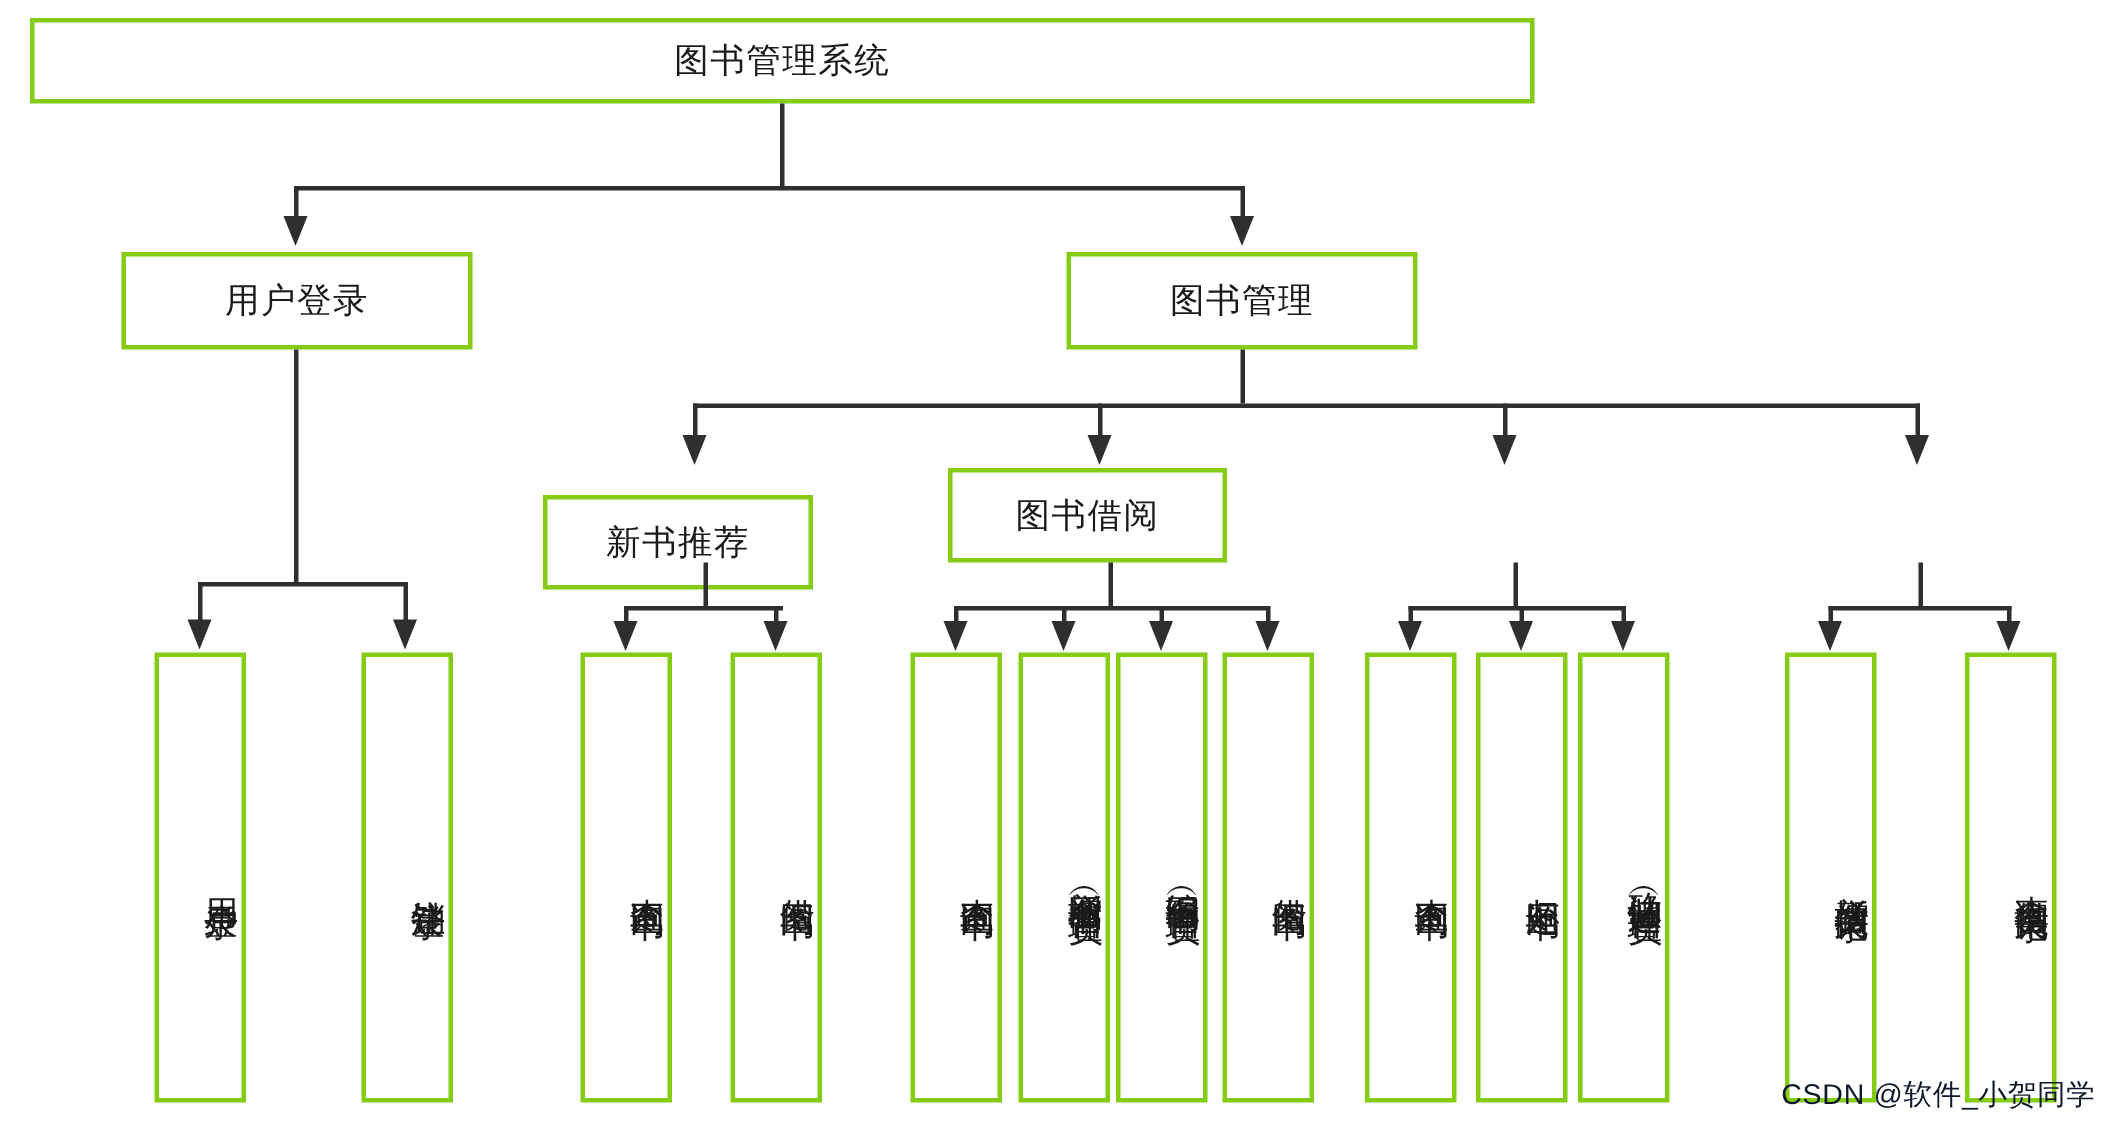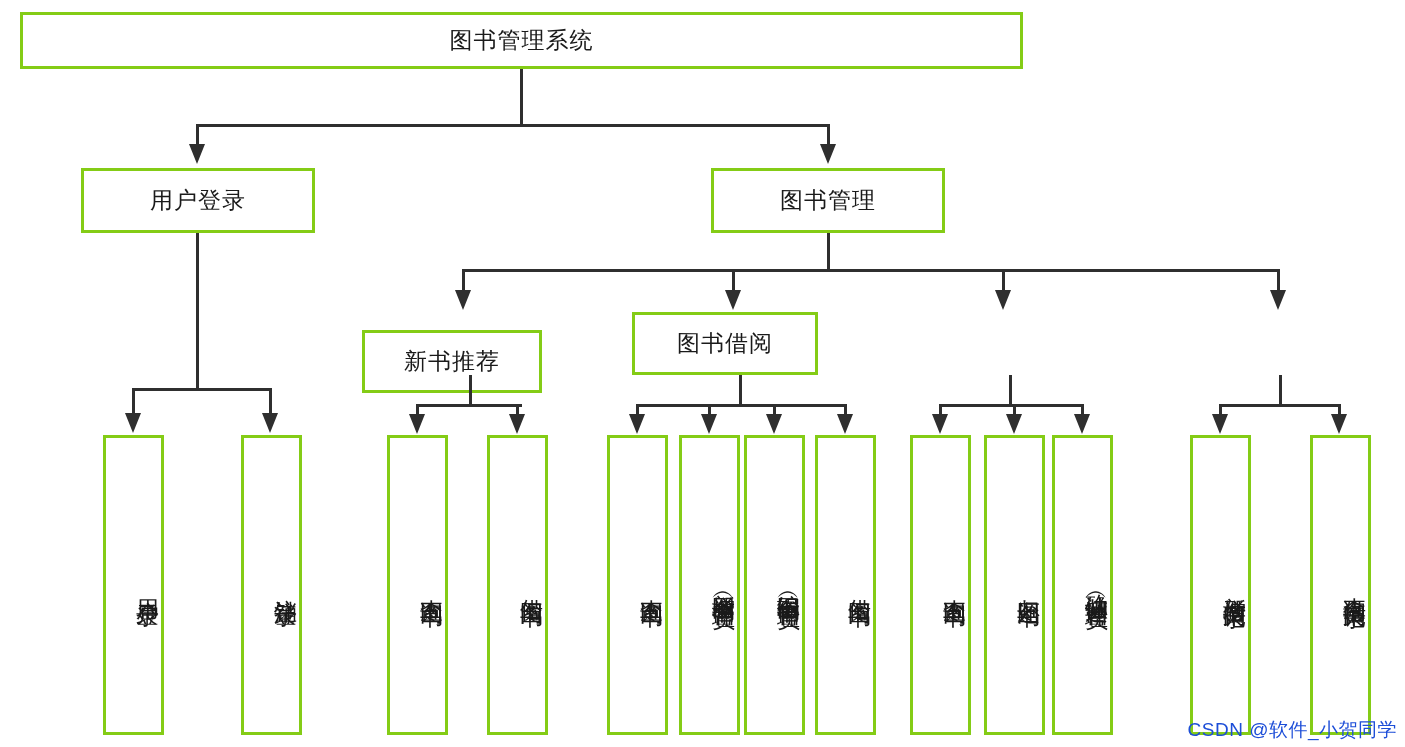--- a/index.html
+++ b/index.html
@@ -60,21 +60,21 @@
     height: 0;
     border-left: 8px solid transparent;
     border-right: 8px solid transparent;
     border-top: 20px solid #2f2f2f;
   }
   .watermark {
     position: absolute;
     right: 8px;
     bottom: 4px;
     font-size: 19px;
-    color: #1d4ed8;
+    color: #0f172a;
     white-space: nowrap;
     letter-spacing: 0.5px;
   }
 </style>
 </head>
 <body>
 
 <div id="canvas">
 
   <div class="node horiz" style="left:20px; top:12px; width:1003px; height:57px;">

